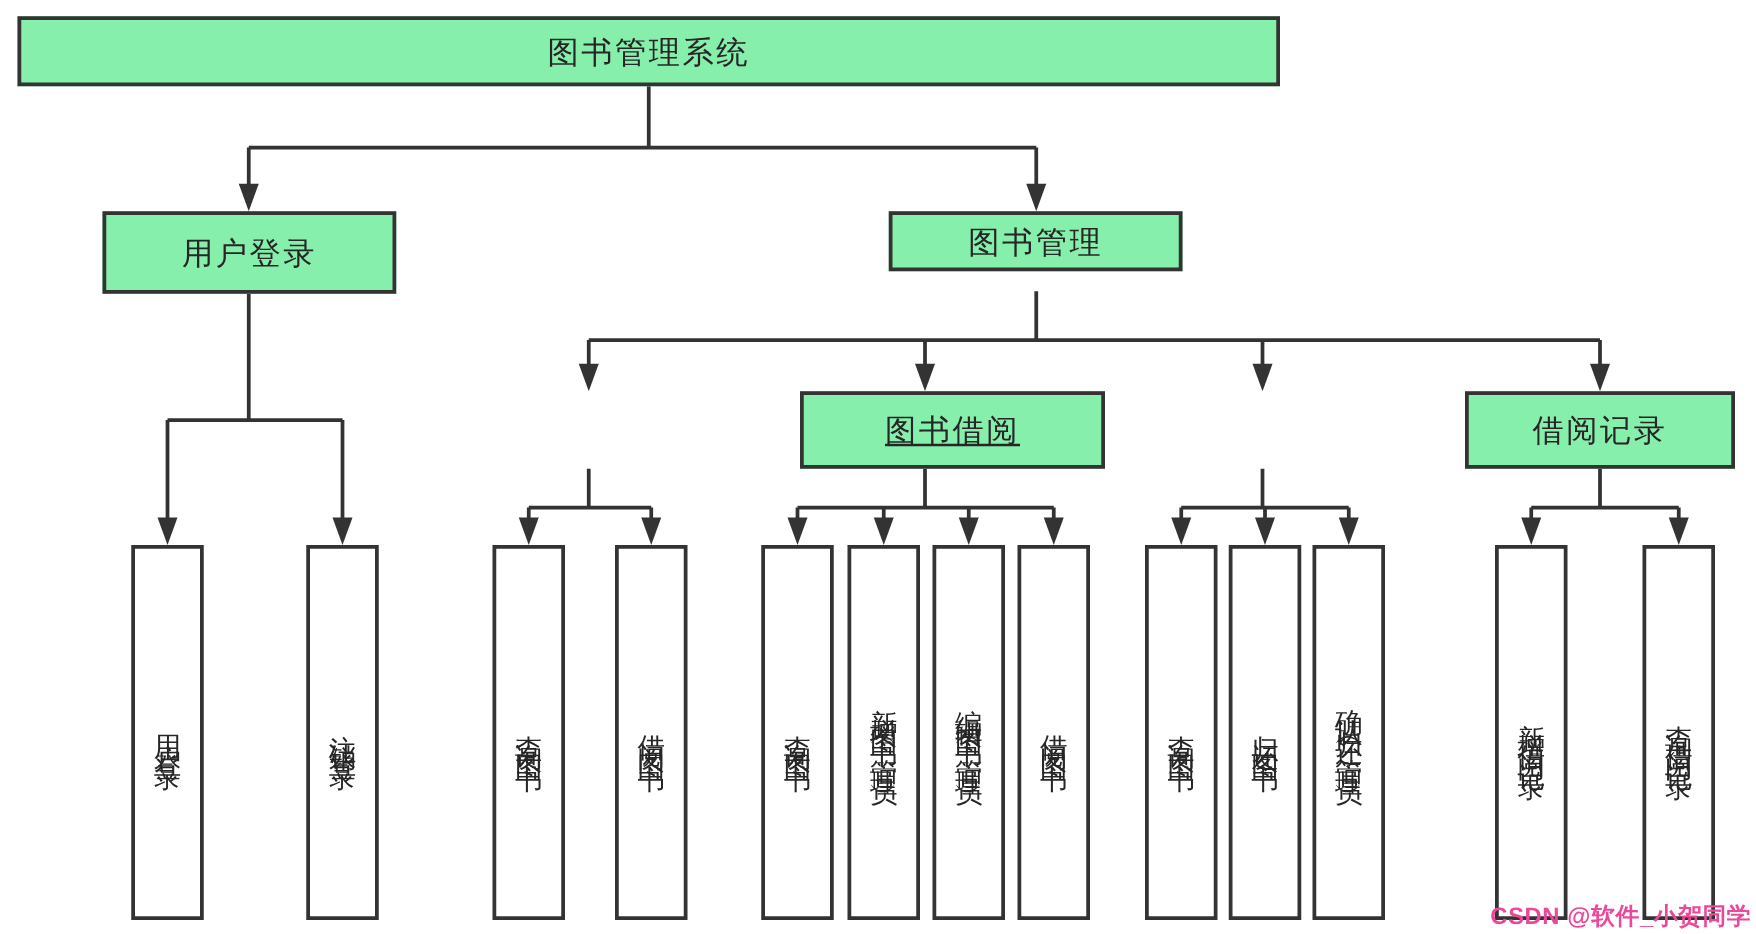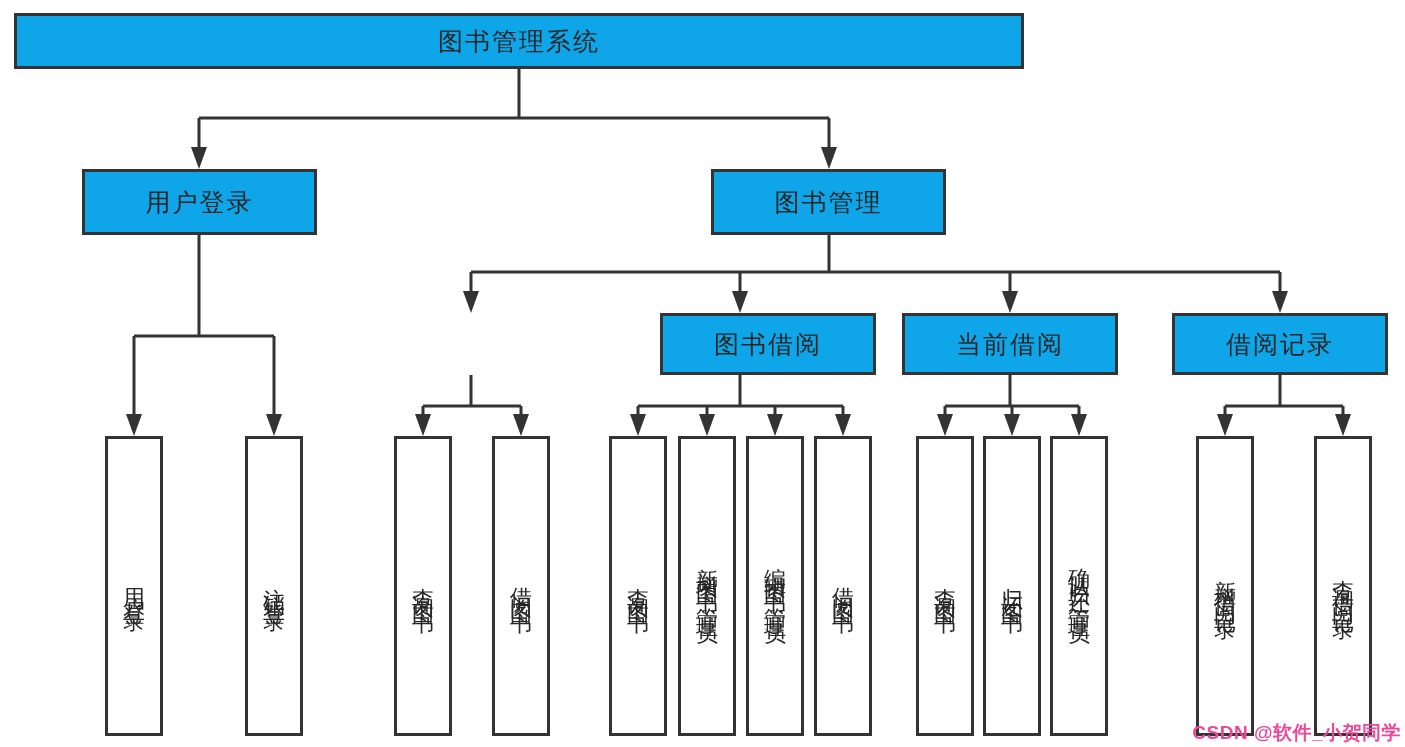--- a/index.html
+++ b/index.html
@@ -7,21 +7,21 @@
   .canvas {
     position:relative;
     width:1405px; height:747px;
     background:#ffffff;
     overflow:hidden;
     font-family:"Liberation Sans", sans-serif;
   }
   .connectors { position:absolute; left:0; top:0; }
   .node {
     position:absolute;
-    background:#0ea5e9;
+    background:#86efac;
     border:3px solid #333333;
     box-sizing:border-box;
     display:flex; align-items:center; justify-content:center;
     color:#262626;
     font-size:25px;
     letter-spacing:2px;
     white-space:nowrap;
   }
   .leaf {
     position:absolute;
@@ -97,24 +97,23 @@
     <g stroke="#333333" stroke-width="3" fill="none">
       <path d="M1280 375 V406 M1225 406 H1343 M1225 406 V417 M1343 406 V417"></path>
       <path d="M1217 414 H1233 L1225 436 Z" fill="#333333" stroke="none"></path>
       <path d="M1335 414 H1351 L1343 436 Z" fill="#333333" stroke="none"></path>
     </g>
   </svg>
 
   <div class="node" style="left:14px; top:13px; width:1010px; height:56px;">图书管理系统</div>
 
   <div class="node" style="left:82px; top:169px; width:235px; height:66px;">用户登录</div>
-  <div class="node" style="left:711px; top:169px; width:235px; height:66px;">图书管理</div>
+  <div class="node" style="left:711px; top:169px; width:235px; height:48px;">图书管理</div>
 
-  <div class="node" style="left:660px; top:313px; width:216px; height:62px;">图书借阅</div>
-  <div class="node" style="left:902px; top:313px; width:216px; height:62px;">当前借阅</div>
+  <div class="node" style="left:640px; top:313px; width:244px; height:62px;text-decoration:underline;">图书借阅</div>
   <div class="node" style="left:1172px; top:313px; width:216px; height:62px;">借阅记录</div>
 
   <div class="leaf" style="left:105px;">
     <span class="vtext">用户登录</span>
   </div>
   <div class="leaf" style="left:245px;">
     <span class="vtext">注销登录</span>
   </div>
 
   <div class="leaf" style="left:394px;">

